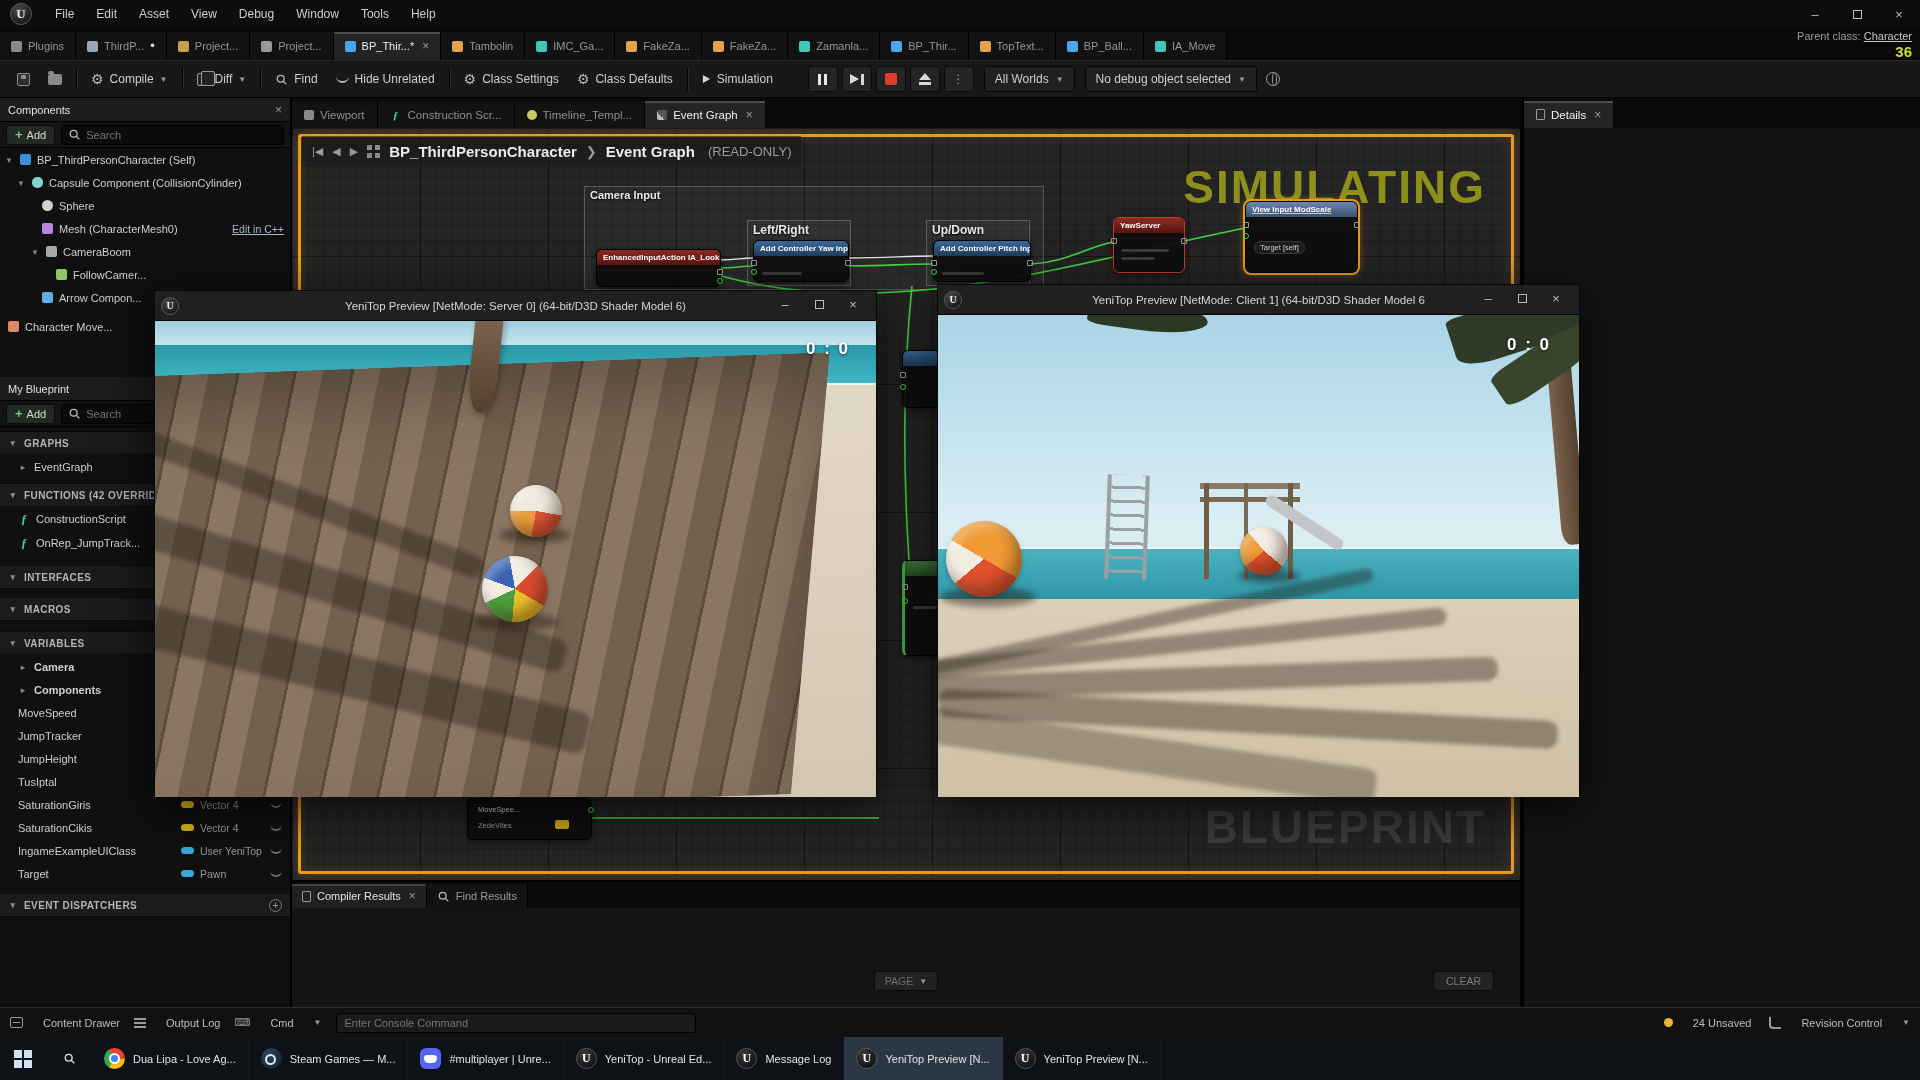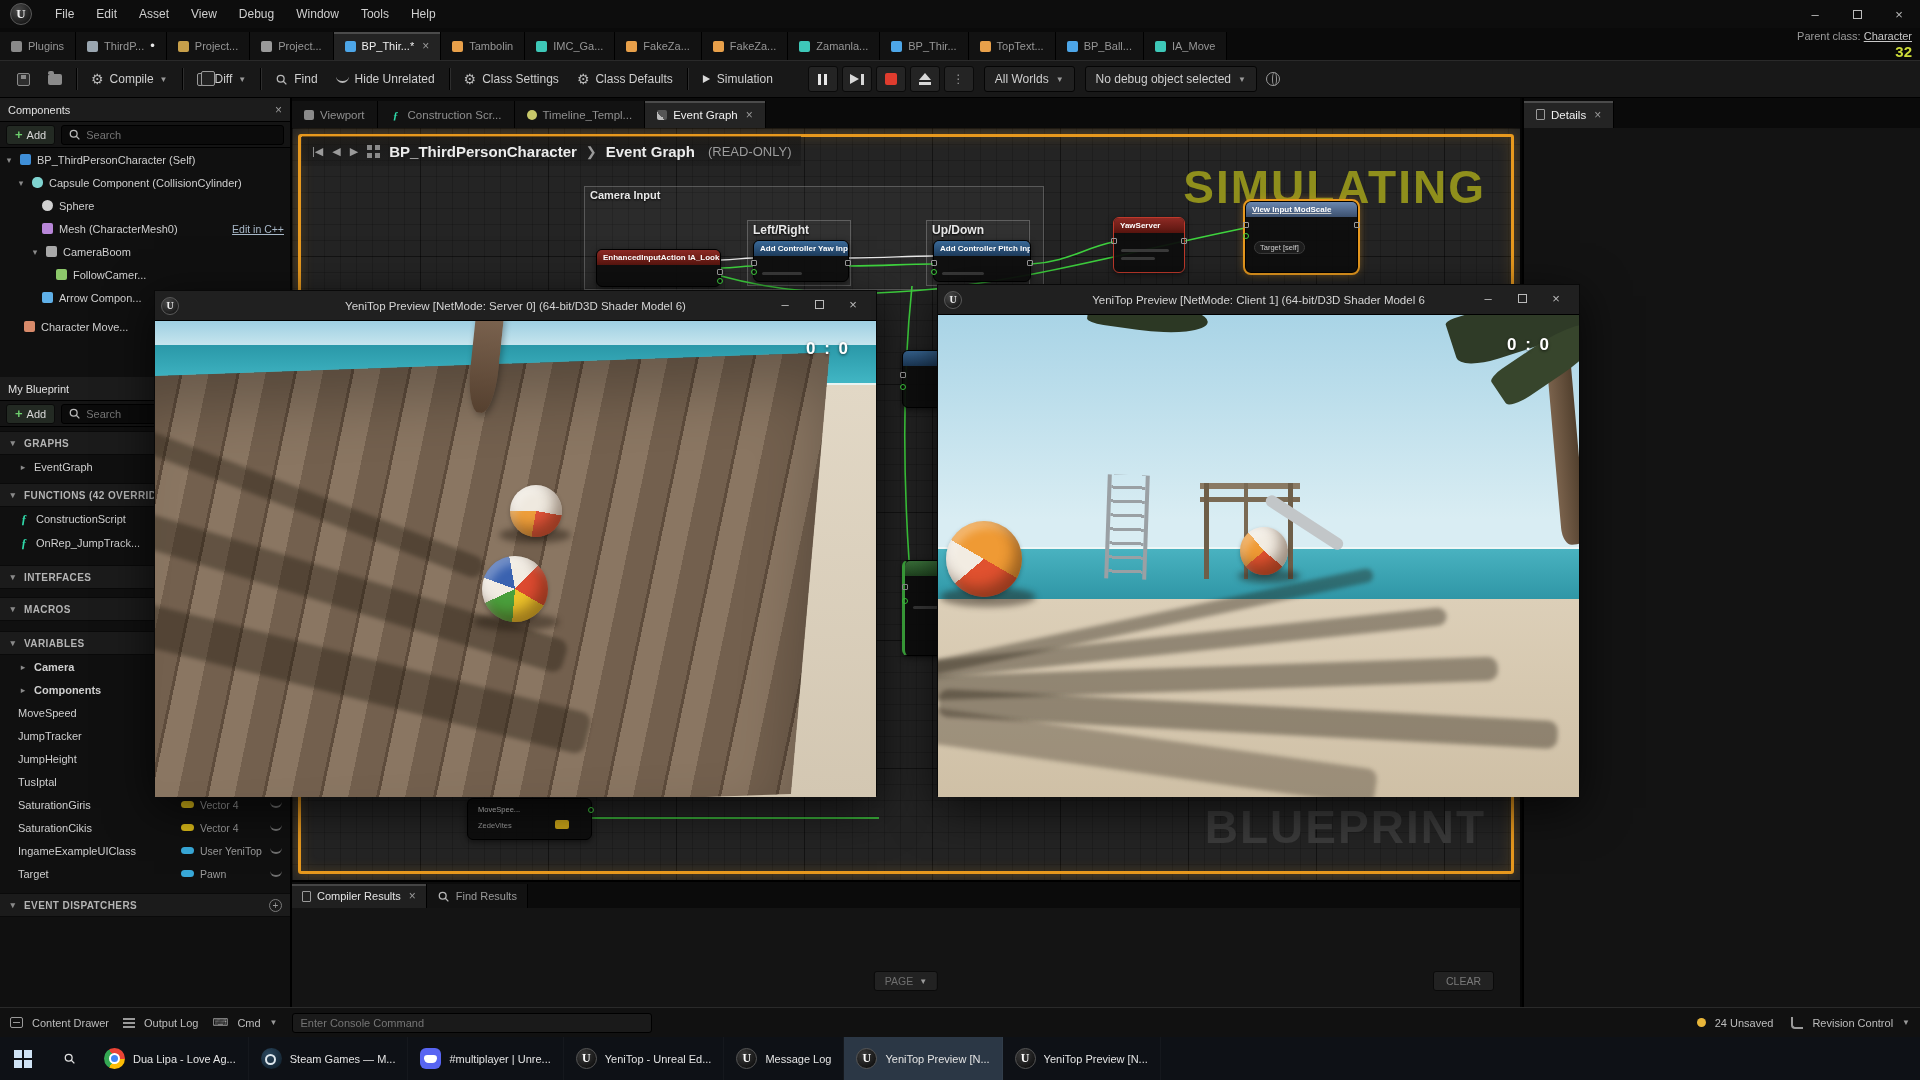--- a/index.html
+++ b/index.html
@@ -135,21 +135,21 @@
   .bp-tab.active { background:#202020; color:#e4e4e4; box-shadow:inset 0 2px 0 #444; }
   .doc-ico { width:9px; height:11px; border:1px solid #9a9a9a; border-radius:1px; }
   .pagebtn { position:absolute; left:50%; transform:translateX(-50%); bottom:16px; background:#222; color:#6f6f6f; border:1px solid #0a0a0a; border-radius:3px; padding:3px 10px; font-size:10.5px; display:flex; gap:6px; align-items:center; }
   .clearbtn { position:absolute; right:26px; bottom:16px; background:#222; color:#7a7a7a; border:1px solid #0a0a0a; border-radius:3px; padding:3px 12px; font-size:10.5px; }
 
   
   .details-body { position:absolute; top:30px; left:0; right:0; bottom:0; background:#131313; }
 
   
   .statusbar { position:absolute; left:0; top:1007px; width:1920px; height:30px; background:#111; border-top:1px solid #2a2a2a; display:flex; align-items:center; padding:0 10px; gap:14px; z-index:30; }
-  .sb-item { display:flex; align-items:center; gap:9px; color:#bdbdbd; font-size:11px; white-space:nowrap; }
+  .sb-item { display:flex; align-items:center; gap:20px; color:#bdbdbd; font-size:11px; white-space:nowrap; }
   .drawer-ico { width:13px; height:11px; border:1px solid #9a9a9a; border-radius:2px; position:relative; }
   .drawer-ico:after { content:""; position:absolute; left:2px; top:4px; right:2px; border-top:1px solid #9a9a9a; }
   .list-ico { width:12px; height:10px; border-top:2px solid #9a9a9a; border-bottom:2px solid #9a9a9a; position:relative; }
   .list-ico:after{ content:""; position:absolute; top:2px; left:0; right:0; border-top:2px solid #9a9a9a; }
   .console { width:360px; height:20px; background:#1a1a1a; border:1px solid #000; border-radius:3px; display:flex; align-items:center; padding:0 8px; }
   .console input { flex:1; background:none; border:none; outline:none; color:#8a8a8a; font-size:11px; }
   .sb-right { margin-left:auto; display:flex; align-items:center; gap:18px; }
   .badge-dot { width:9px; height:9px; border-radius:50%; background:#e8b63a; }
   .branch-ico { width:12px; height:12px; border-left:2px solid #9a9a9a; border-bottom:2px solid #9a9a9a; border-radius:0 0 0 4px; }
 
@@ -272,21 +272,21 @@
         <span class="aico" style="background:#4da6e8;"></span>
         <span>BP_Ball...</span>
       </div>
     <div class="atab">
         <span class="aico" style="background:#3ec8b8;"></span>
         <span>IA_Move</span>
       </div>
   </div>
   <div class="hdr-right">
     <div class="parent-class"><span>Parent class:</span> <b>Character</b></div>
-    <div class="fps">32</div>
+    <div class="fps">36</div>
   </div>
 
   <div class="toolbar">
     <span class="tbtn">
         <span class="disk"></span>
       </span>
     <span class="tbtn">
         <span class="folder"></span>
       </span>
     <span class="tsep"></span>
@@ -408,21 +408,21 @@
         <span class="lbl">CameraBoom</span>
       </div>
     <div class="trow" style="padding-left:56px;">
         <span class="cico" style="background:#8cc86a;"></span>
         <span class="lbl">FollowCamer...</span>
       </div>
     <div class="trow" style="padding-left:42px;">
         <span class="cico" style="background:#5fb0e8;"></span>
         <span class="lbl">Arrow Compon...</span>
       </div>
-    <div class="trow" style="padding-left:24px;margin-top:6px;">
+    <div class="trow" style="padding-left:8px;margin-top:6px;">
         <span class="cico" style="background:#d88a6a;"></span>
         <span class="lbl">Character Move...</span>
       </div>
 
     <div style="position:absolute; top:279px; left:0; right:0; bottom:0; background:#101010;">
       <div class="panel-h">
         <span>My Blueprint</span>
         <span class="x">×</span>
       </div>
       <div class="ptool">

